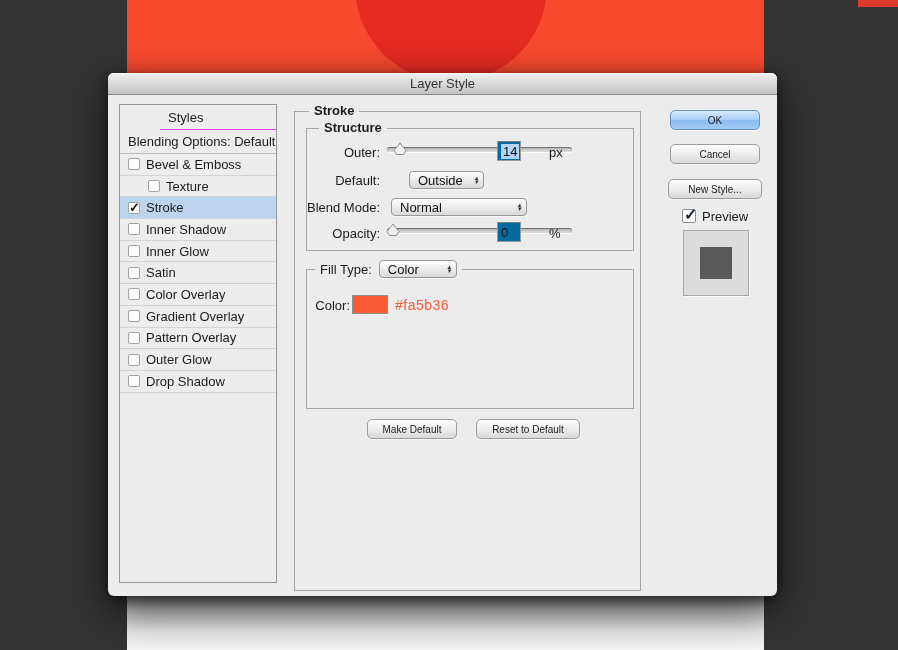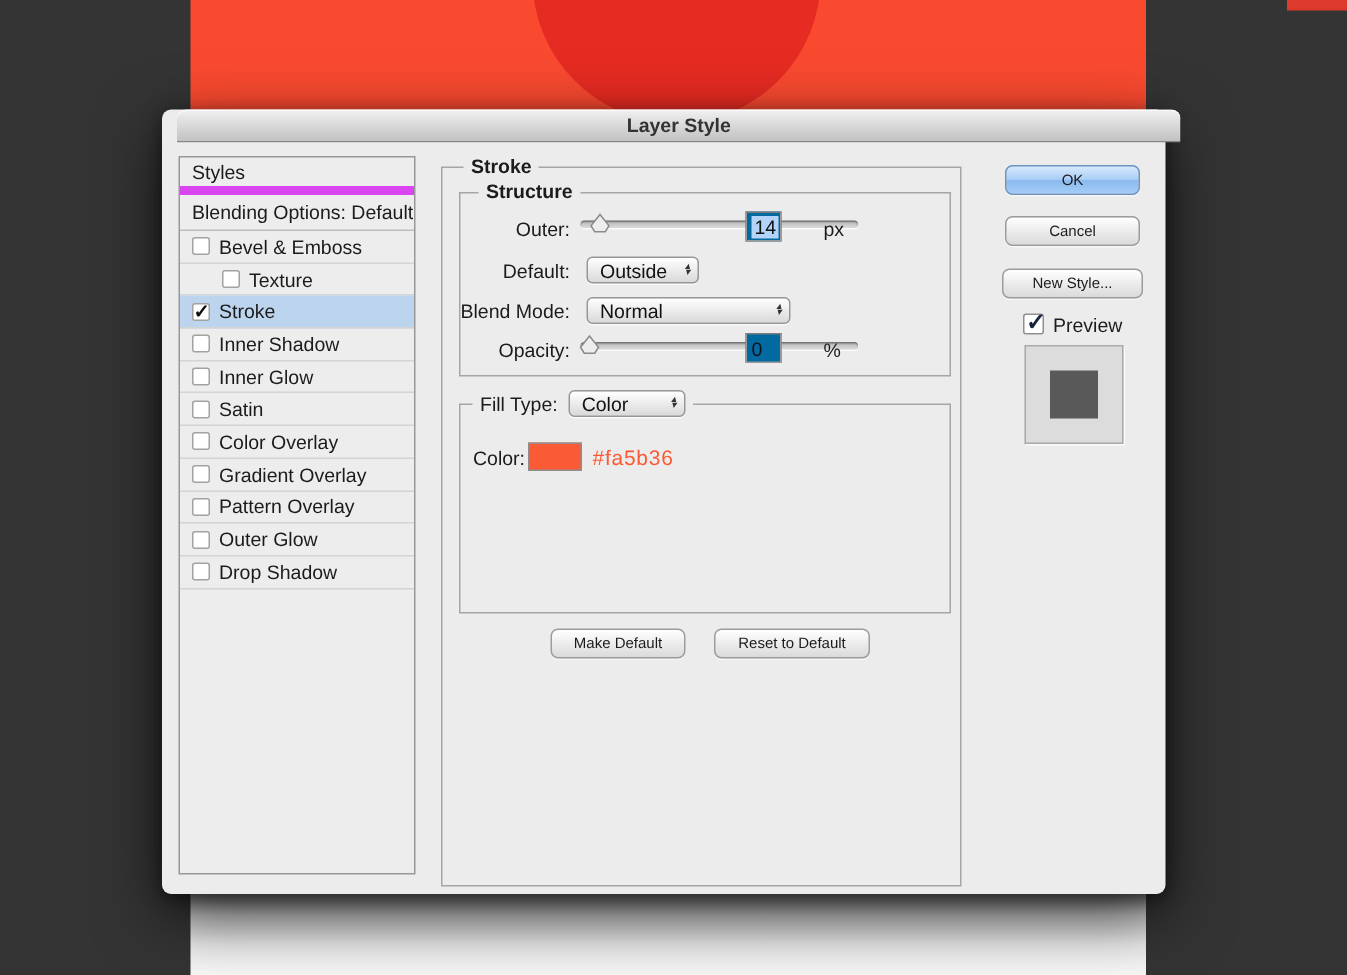--- a/index.html
+++ b/index.html
@@ -10,32 +10,32 @@
   .canvas { position:absolute; left:127px; top:0; width:637px; height:650px; }
   .canvas-red { position:absolute; left:0; top:0; width:637px; height:400px; background:#f94a30; overflow:hidden; }
   .canvas-circle { position:absolute; left:228px; top:-110px; width:192px; height:192px; border-radius:50%; background:#e62b22; }
   .canvas-page { position:absolute; left:0; top:400px; width:637px; height:250px;
     background:linear-gradient(180deg,#8f8f8f 78%, #c9c9c9 84%, #eeeeee 92%, #f8f8f8 100%); }
   .corner-red { position:absolute; left:858px; top:0; width:40px; height:7px; background:#dd3a2d; }
 
   
   .dialog { position:absolute; left:108px; top:73px; width:669px; height:523px;
     background:#ececec; border-radius:6px; box-shadow:0 14px 45px rgba(0,0,0,.65), 0 3px 12px rgba(0,0,0,.5); }
-  .titlebar { position:absolute; left:10px; top:0; width:100%; height:22px;
+  .titlebar { position:absolute; left:0; top:0; width:100%; height:22px;
     background:linear-gradient(#f1f1f1,#c2c2c2); border-bottom:1px solid #868686;
     border-radius:6px 6px 0 0; box-shadow:inset 0 1px 0 #fafafa;
     display:flex; align-items:center; justify-content:center;
-    font-size:13px; font-weight:bold; color:#333; }
+    font-size:13px; font-weight:normal; color:#333; }
 
   
   .sidebar { position:absolute; left:11px; top:31px; width:158px; height:479px;
     background:#ededed; border:1px solid #989898; overflow:hidden; }
   .side-row { height:21.7px; display:flex; align-items:center; padding-left:8px;
     border-bottom:1px solid #d4d4d4; font-size:13px; color:#1b1b1b; }
-  .side-row.first { height:25px; border-bottom:6px solid #d946ef; }
+  .side-row.first { height:25px; border-bottom:1px solid #d946ef;margin-left:40px; }
   .side-row.second { height:24px; border-bottom:1px solid #bdbdbd; }
   .side-row.indent { padding-left:28px; }
   .side-row.selected { background:#bcd4ee; }
   .cb { width:12px; height:12px; background:#fff; border:1px solid #a2a2a2; border-radius:2px;
     margin-right:6px; flex:0 0 auto; position:relative; }
   .cb.checked::after { content:"✓"; position:absolute; left:0px; top:-3px;
     font-size:13px; font-weight:bold; color:#111; }
 
   
   .groupbox { position:absolute; border:1px solid #a5a5a5; }
@@ -175,21 +175,21 @@
         <svg width="16" height="14" viewBox="0 0 16 14" style="left:5px;">
           <path d="M8 1 L14 8.5 L11.5 12.5 L4.5 12.5 L2 8.5 Z" fill="#ededed" stroke="#8a8a8a" stroke-width="1"></path>
         </svg>
       </div>
       <div class="field" style="left:190px; top:12px;">
         <span class="sel">14</span>
       </div>
       <span class="unit" style="left:242px; top:16px;">px</span>
 
       <span class="fldlabel" style="top:44px;">Default:</span>
-      <div class="popup" style="left:84px; top:42px; width:75px;">
+      <div class="popup" style="left:102px; top:42px; width:75px;">
         <span>Outside</span>
         <span class="arrows">
             <i>▴</i>
             <i>▾</i>
           </span>
       </div>
 
       <span class="fldlabel" style="top:71px;">Blend Mode:</span>
       <div class="popup" style="left:84px; top:69px; width:136px;">
         <span>Normal</span>

